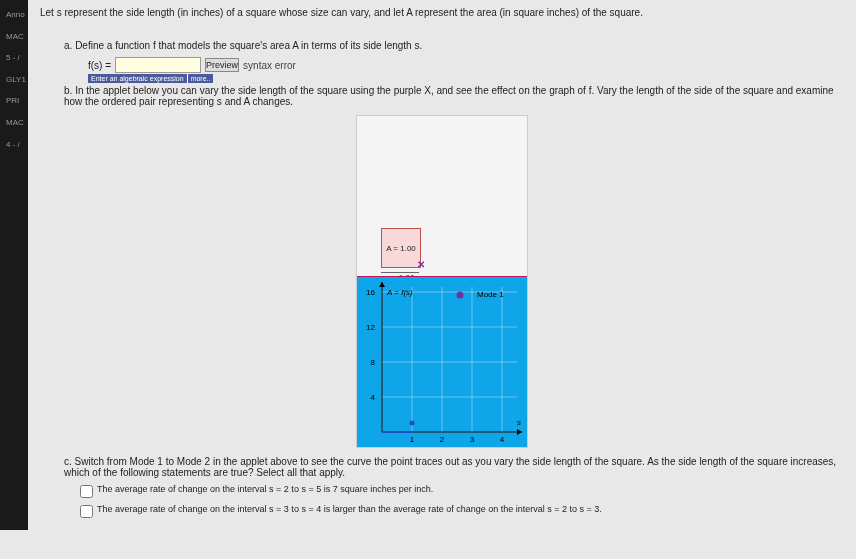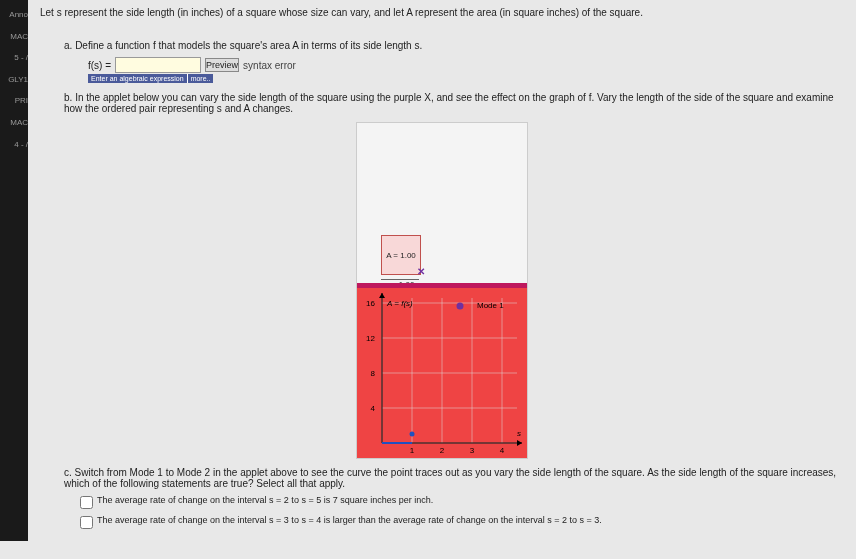--- a/index.html
+++ b/index.html
@@ -11,24 +11,23 @@
       display: flex;
     }
     .sidebar {
       width: 28px;
       background: #1a1a1a;
       color: #999;
       font-size: 8px;
       padding-top: 8px;
     }
     .sidebar-item {
-      padding: 2px 0;
+      padding: 2px 6px;
       line-height: 1.2;
       margin-bottom: 8px;
-      text-align: right;
     }
     .content {
       flex: 1;
       padding: 6px 12px;
       background: #e8e8e8;
       color: #222;
     }
     .problem-intro {
       margin-bottom: 20px;
       line-height: 1.4;
@@ -117,22 +116,22 @@
       position: absolute;
       bottom: 6px;
       left: 60px;
       color: #7030a0;
       font-size: 10px;
       font-weight: bold;
     }
     .graph-area {
       height: 170px;
       position: relative;
-      background: #ef4444;
-      border-top: 5px solid #be185d;
+      background: #0ea5e9;
+      border-top: 1px solid #be185d;
     }
     .graph-svg {
       width: 100%;
       height: 100%;
     }
     .checkbox-list {
       margin-left: 40px;
       margin-top: 6px;
     }
     .checkbox-item {
@@ -169,21 +168,21 @@
   <div class="formula-line">
     <span class="formula-label">f(s) =</span>
     <input class="answer-input" type="text" style="">
     <span class="preview-btn">Preview</span>
     <span class="syntax-error">syntax error</span>
   </div>
   <div class="hint-bar">
     <span class="hint-link">Enter an algebraic expression</span><span class="hint-more">more..</span>
   </div>
 
-  <div class="part" style="margin-top:10px">
+  <div class="part" style="margin-top:3px">
     <span class="part-label">b.</span>
     <span>In the applet below you can vary the side length of the square using the purple X, and see the effect on the graph of f. Vary the length of the side of the square and examine how the ordered pair representing s and A changes.</span>
   </div>
 
   <div class="applet-container">
     <div class="applet">
       <div class="square-area">
         <div class="square-shape">
           <span>A = 1.00</span>
         </div>

